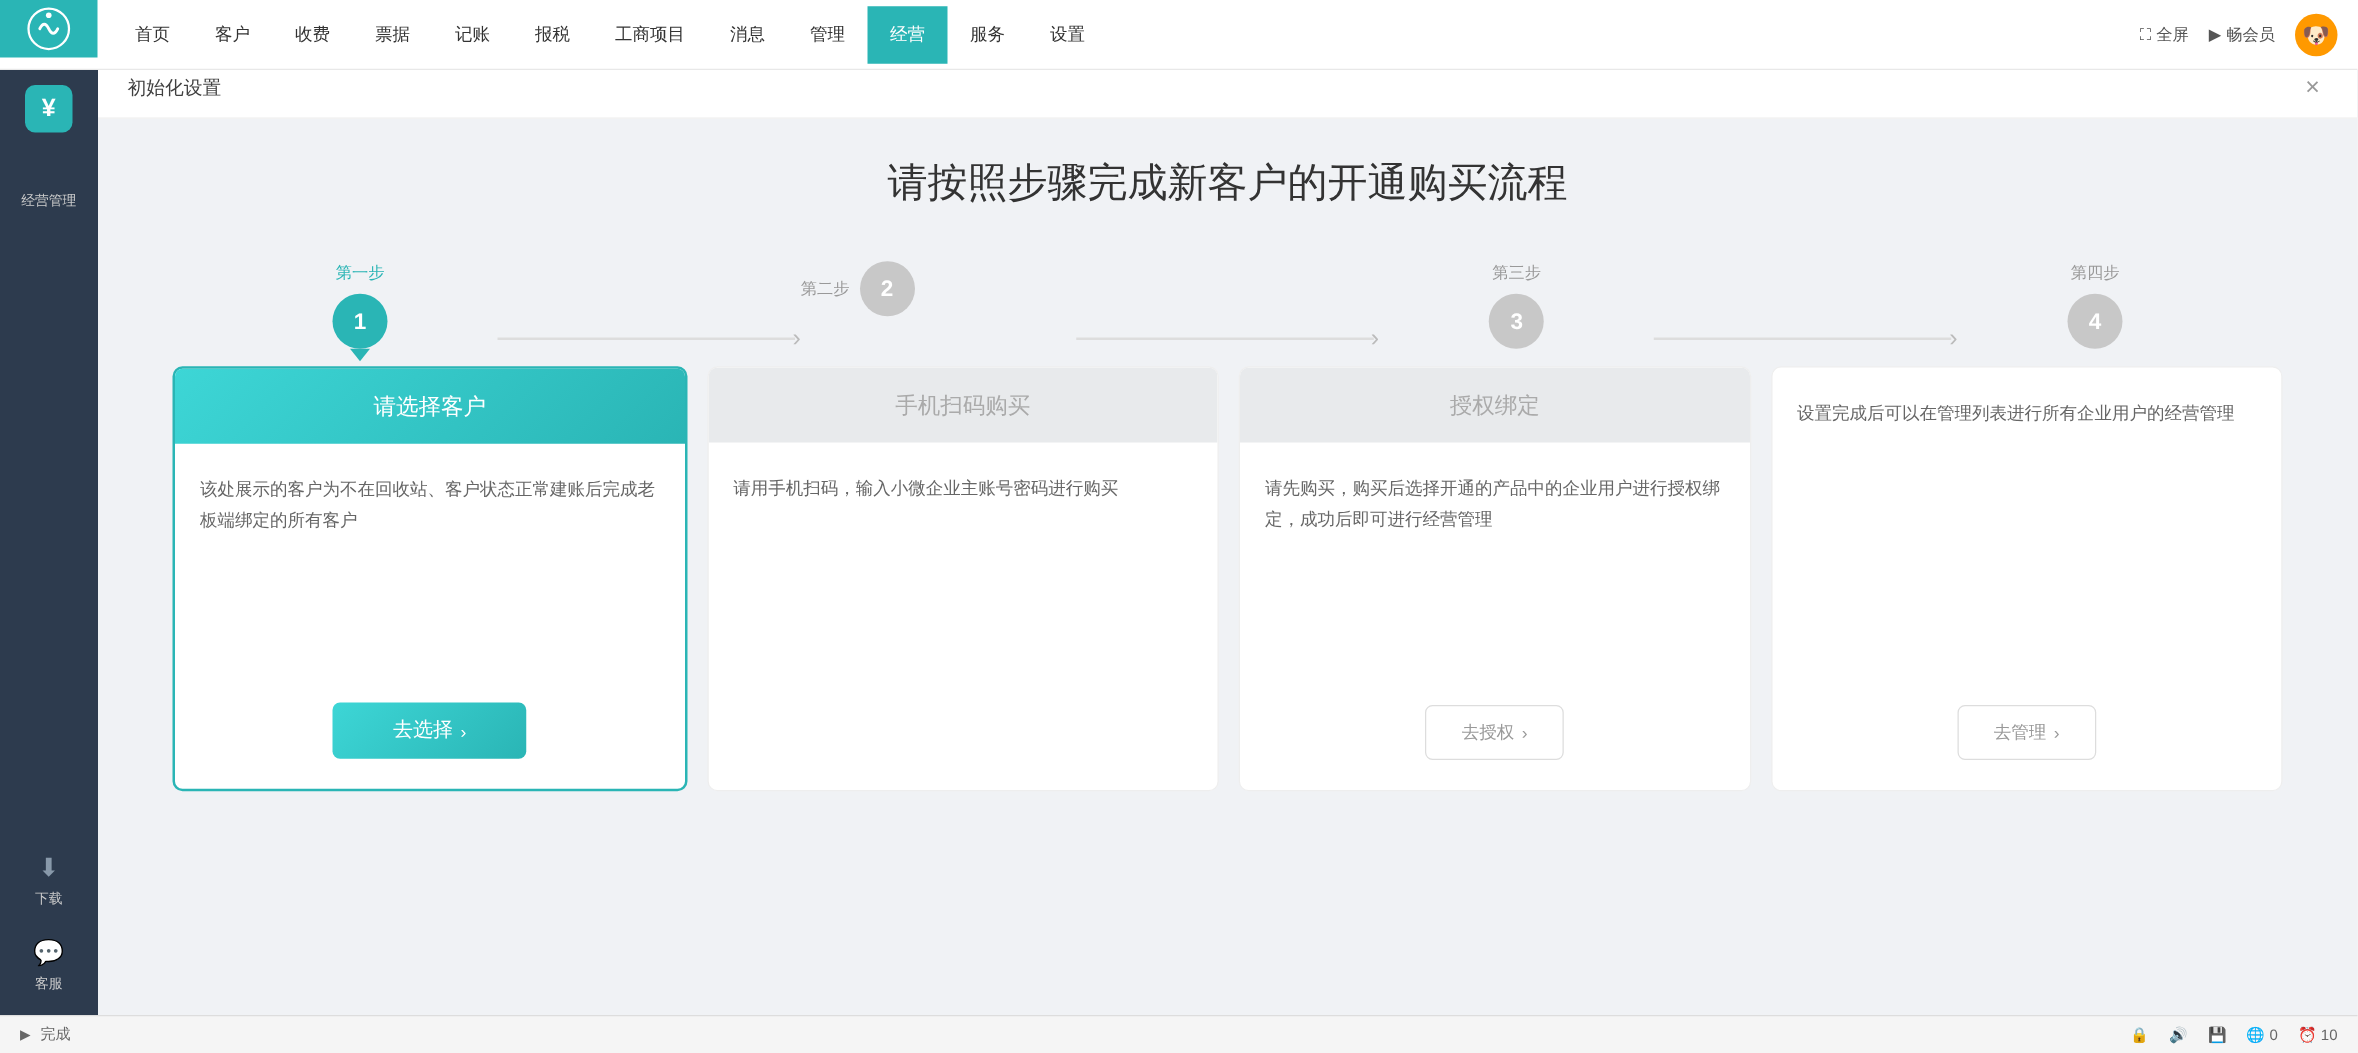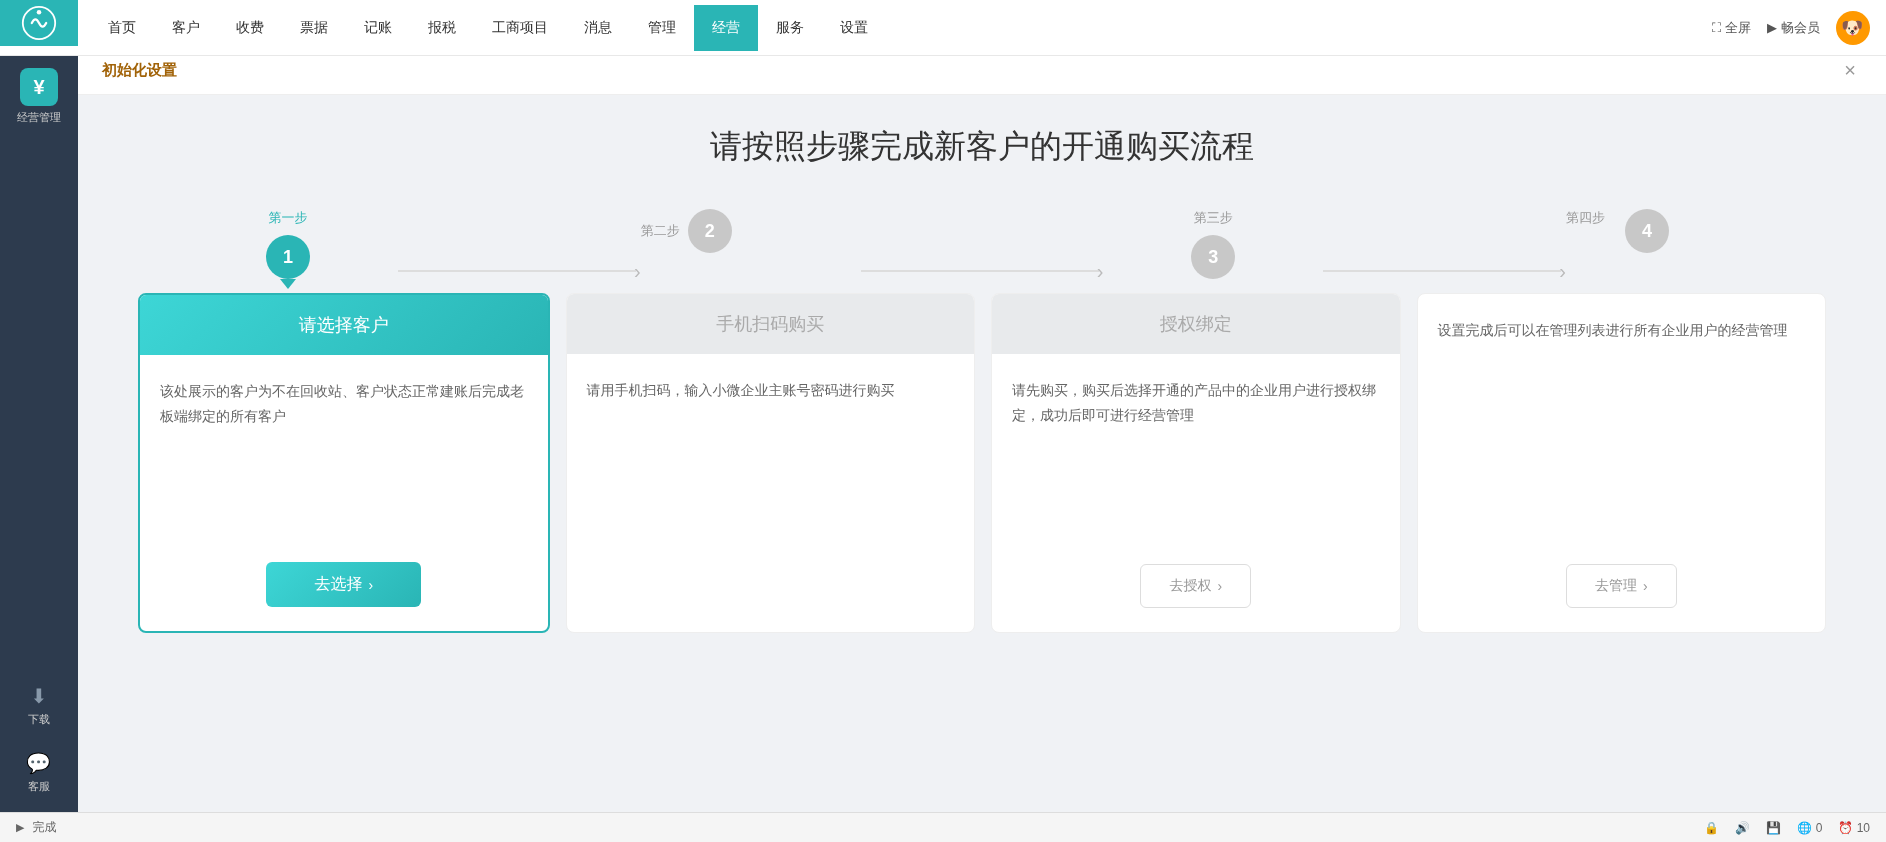--- a/index.html
+++ b/index.html
@@ -70,21 +70,21 @@
       font-size: 12px;
       gap: 4px;
     }
     .sidebar-item .si-icon {
       font-size: 22px; color: #fff;
       background: #2ab5b5;
       width: 38px; height: 38px;
       border-radius: 8px;
       display: flex; align-items: center; justify-content: center;
     }
-    .sidebar-item .si-label { color: #ccc; font-size: 11px; }
+    .sidebar-item .si-label { color: #ccc; font-size: 11px; margin-top: 43px; }
     .sidebar-bottom {
       position: fixed;
       left: 0;
       bottom: 30px;
       width: 78px;
       display: flex; flex-direction: column; align-items: center; gap: 8px;
       padding-bottom: 10px;
     }
     .sidebar-bottom-item {
       width: 100%;
@@ -106,21 +106,21 @@
       overflow: auto;
     }
 
     
     .page-header {
       background: #fff;
       padding: 12px 24px;
       display: flex; align-items: center; justify-content: space-between;
       border-bottom: 1px solid #eee;
     }
-    .page-title { font-size: 15px; color: #a16207; font-weight: 700; }
+    .page-title { font-size: 15px; color: #404040; font-weight: 400; }
     .close-btn {
       width: 24px; height: 24px;
       display: flex; align-items: center; justify-content: center;
       cursor: pointer; font-size: 20px; color: #999;
     }
 
     
     .content-area {
       padding: 30px 60px;
     }
@@ -317,21 +317,21 @@
         <div style="width:44px;height:44px;border-radius:50%;background:#c8c8c8;display:flex;align-items:center;justify-content:center;font-size:18px;font-weight:bold;color:#fff;">
           <span>3</span>
         </div>
       </div>
 
       <div style="flex:1;margin-top:52px;display:flex;align-items:center;">
         <div style="flex:1;height:2px;background:#ddd;"></div>
         <span style="color:#bbb;font-size:20px;line-height:1;margin-left:-2px;">›</span>
       </div>
 
-      <div style="display:flex;flex-direction:row;align-items:flex-start;gap:20px;width:220px;">
+      <div style="display:flex;flex-direction:column;align-items:center;gap:8px;width:220px;">
         <span style="font-size:13px;color:#999;">第四步</span>
         <div style="width:44px;height:44px;border-radius:50%;background:#c8c8c8;display:flex;align-items:center;justify-content:center;font-size:18px;font-weight:bold;color:#fff;">
           <span>4</span>
         </div>
       </div>
     </div>
 
     <div class="cards-row">
 
       <div class="card active-card">

